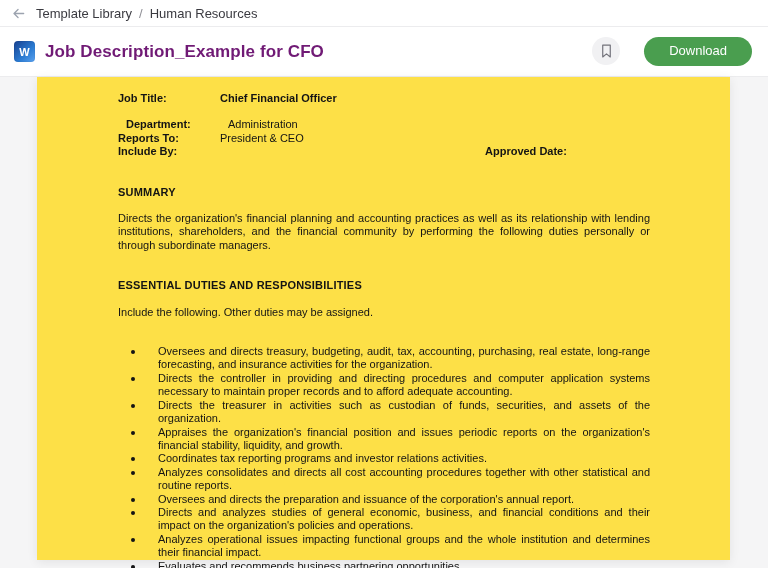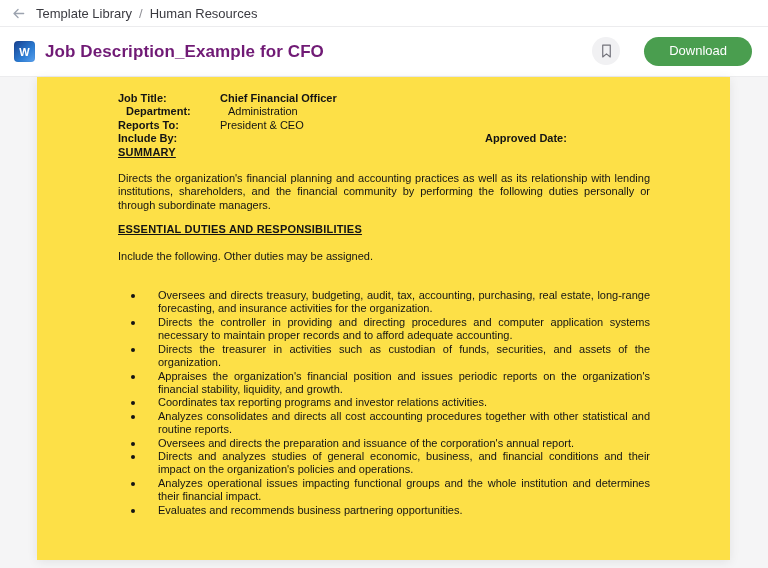--- a/index.html
+++ b/index.html
@@ -70,26 +70,26 @@
     background: #fde047;
     box-shadow: 0 2px 10px rgba(0,0,0,0.08);
     padding: 15px 80px 0 81px;
     color: #141414;
     font-size: 11px; line-height: 13.4px;
   }
 
   .field-row { display: flex; }
   .field-label { width: 102px; flex-shrink: 0; font-weight: 700; }
   .field-value.bold { font-weight: 700; }
-  .row-gap { margin-top: 0; padding-left: 8px; }
+  .row-gap { margin-top: 13px; padding-left: 8px; }
   .approved-date-label { font-weight: 700; margin-left: 265px; }
 
   .section-heading {
-    font-weight: 700; text-decoration: underline;
-    letter-spacing: .2px;
+    font-weight: 700; 
+    margin-top: 27px; letter-spacing: .2px;
   }
   .para { margin-top: 13px; text-align: justify; }
 
   .duty-list { margin: 26px 0 0; padding: 0; list-style: none; }
   .duty-list li { position: relative; padding-left: 40px; text-align: justify; }
   .bullet-dot {
     position: absolute; left: 13px; top: 5px;
     width: 4px; height: 4px; border-radius: 50%; background: #141414;
   }
 </style>

